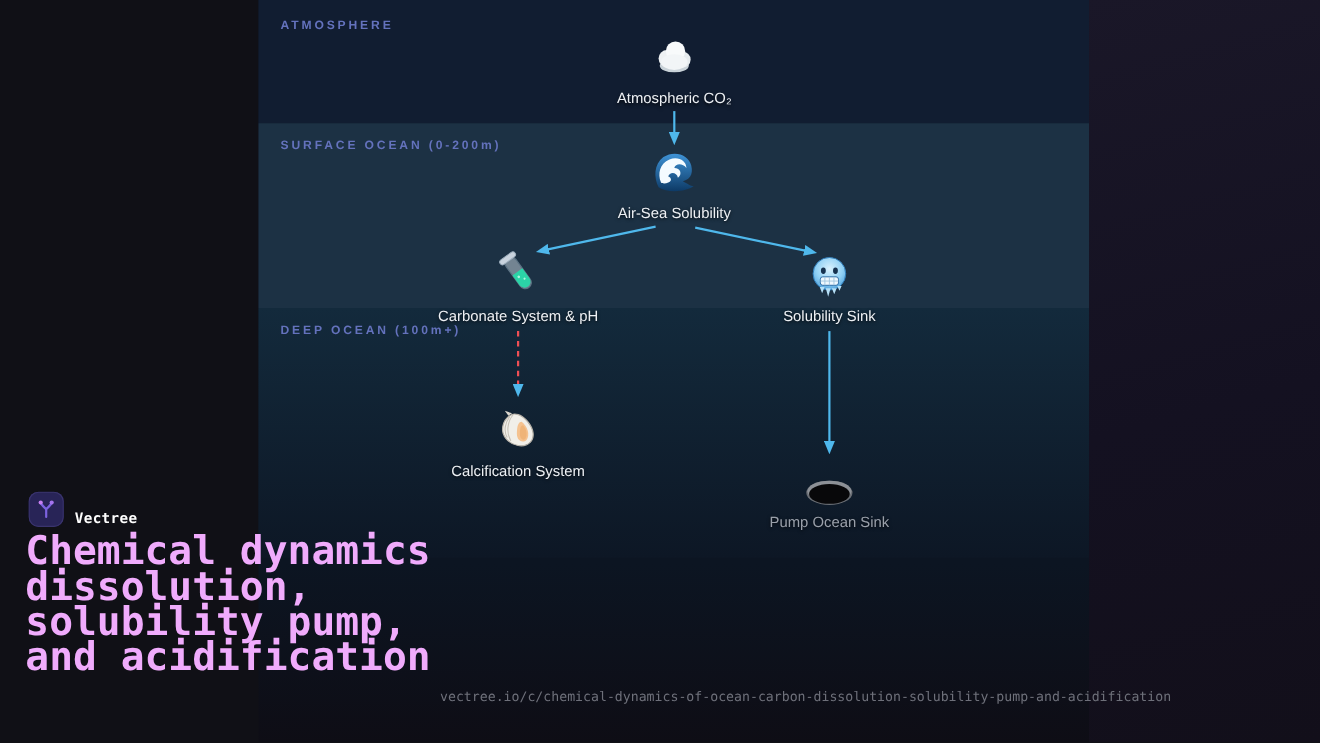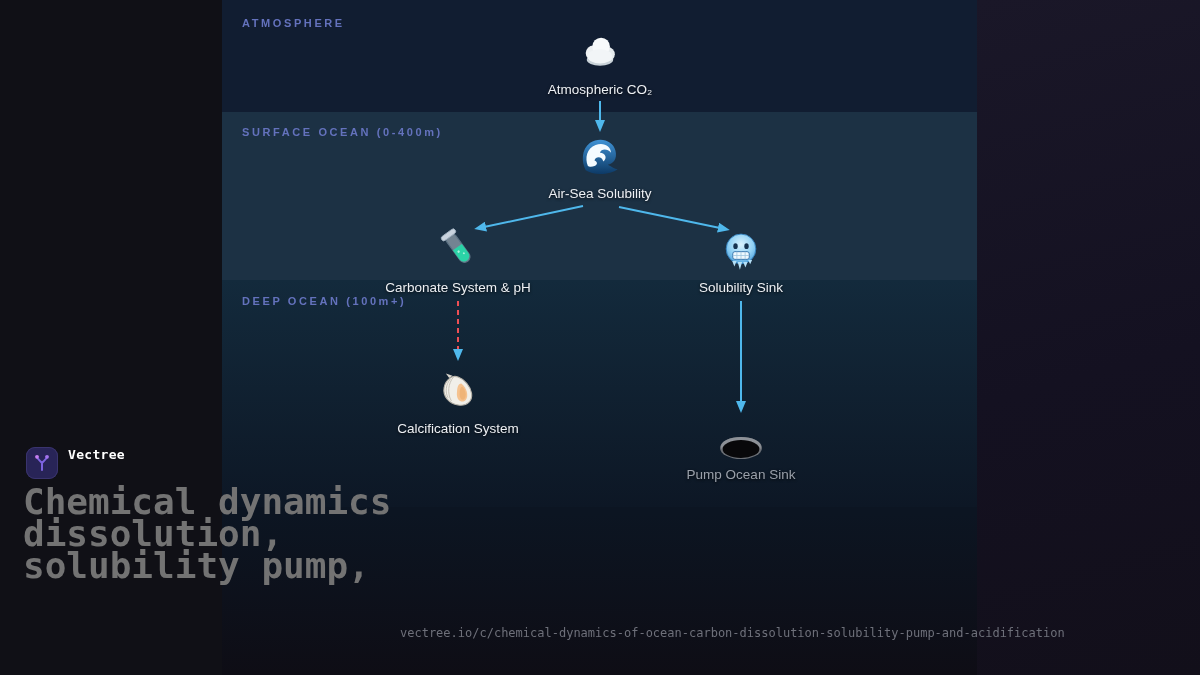--- a/index.html
+++ b/index.html
@@ -1,20 +1,20 @@
 <!DOCTYPE html>
 <html><head>
 <meta charset="utf-8">
 <style>
   html,body{margin:0;padding:0;background:#101016;}
   .page{position:relative;width:1200px;height:675px;overflow:hidden;
         background:#101016;font-family:"Liberation Sans",sans-serif;}
 
   
-  .diagram-col{position:absolute;left:222px;top:0;width:755px;height:675px;
+  .diagram-col{position:absolute;left:235px;top:0;width:755px;height:675px;
     background:linear-gradient(180deg,#0c1624 0%,#0c1522 76%,#0e0d15 100%);}
   .band{position:absolute;left:0;width:755px;}
   .band-atmosphere{top:0;height:112px;background:#111d31;}
   .band-surface{top:112px;height:168px;background:#1c3144;}
   .band-deep{top:280px;height:227px;background:linear-gradient(180deg,#132a3c 0%,#0d1725 100%);}
   .layer-label{position:absolute;left:20px;font-weight:bold;font-size:11px;
     letter-spacing:2.6px;color:#6472bd;white-space:nowrap;}
 
   .node-icon{position:absolute;transform:translateX(-50%);pointer-events:none;}
   .node-label{position:absolute;transform:translateX(-50%);white-space:nowrap;
@@ -22,49 +22,49 @@
     text-shadow:0 1px 3px rgba(0,0,0,.75);}
   .node-label.muted{color:#9aa0aa;}
 
   .edges{position:absolute;left:0;top:0;pointer-events:none;}
 
   
   .bg-right{position:absolute;left:977px;top:0;width:223px;height:675px;
     background:linear-gradient(165deg,#1a1728 0%,#141121 55%,#120f1a 100%);}
 
   
-  .brand{position:absolute;left:26px;top:447px;display:flex;align-items:flex-start;gap:10px;}
+  .brand{position:absolute;left:26px;top:447px;display:flex;align-items:flex-end;gap:10px;}
   .brand-logo{width:32px;height:32px;border-radius:9px;background:#282457;
     display:flex;align-items:center;justify-content:center;
     box-shadow:0 0 0 1px #3a346e inset;}
   .brand-name{font-family:"DejaVu Sans Mono",monospace;font-weight:bold;
     font-size:13px;color:#ffffff;letter-spacing:.3px;}
 
   .card-title{position:absolute;left:23px;top:486px;width:420px;z-index:5;
     font-family:"DejaVu Sans Mono",monospace;font-weight:bold;
-    font-size:36px;line-height:32px;color:#737373;}
+    font-size:36px;line-height:32px;color:#f0abfc;}
   .card-url{position:absolute;left:400px;top:626px;z-index:5;
     font-family:"DejaVu Sans Mono",monospace;font-size:12px;color:#6e707a;
     white-space:nowrap;}
 </style>
 </head>
 <body>
 
 <div class="page">
 
   <div class="bg-right"></div>
 
   <div class="diagram-col">
 
     <div class="band band-atmosphere"></div>
     <div class="band band-surface"></div>
     <div class="band band-deep"></div>
 
     <div class="layer-label" style="top:17px">ATMOSPHERE</div>
-    <div class="layer-label" style="top:126px">SURFACE OCEAN (0-400m)</div>
+    <div class="layer-label" style="top:126px">SURFACE OCEAN (0-200m)</div>
     <div class="layer-label" style="top:295px">DEEP OCEAN (100m+)</div>
 
     <svg class="edges" width="755" height="675" viewBox="0 0 755 675">
       <defs>
         <marker id="ah-blue" viewBox="0 0 12 10" refX="2" refY="5" markerWidth="12" markerHeight="10" orient="auto" markerUnits="userSpaceOnUse">
           <path d="M0 0 L12 5 L0 10 Z" fill="#4fb8ec"></path>
         </marker>
       </defs>
       <line x1="378" y1="101" x2="378" y2="122" stroke="#4fb8ec" stroke-width="2" marker-end="url(#ah-blue)"></line>
       <line x1="361" y1="206" x2="262" y2="227" stroke="#4fb8ec" stroke-width="2" marker-end="url(#ah-blue)"></line>
@@ -160,17 +160,18 @@
         <circle cx="15" cy="3.8" r="1.9" fill="#a574ee"></circle>
       </svg>
     </div>
     <div class="brand-name">Vectree</div>
   </div>
 
   <div class="card-title">
     <div>Chemical dynamics</div>
     <div>dissolution,</div>
     <div>solubility pump,</div>
+    <div>and acidification</div>
   </div>
 
   <div class="card-url">vectree.io/c/chemical-dynamics-of-ocean-carbon-dissolution-solubility-pump-and-acidification</div>
 
 </div>
 
 </body></html>

